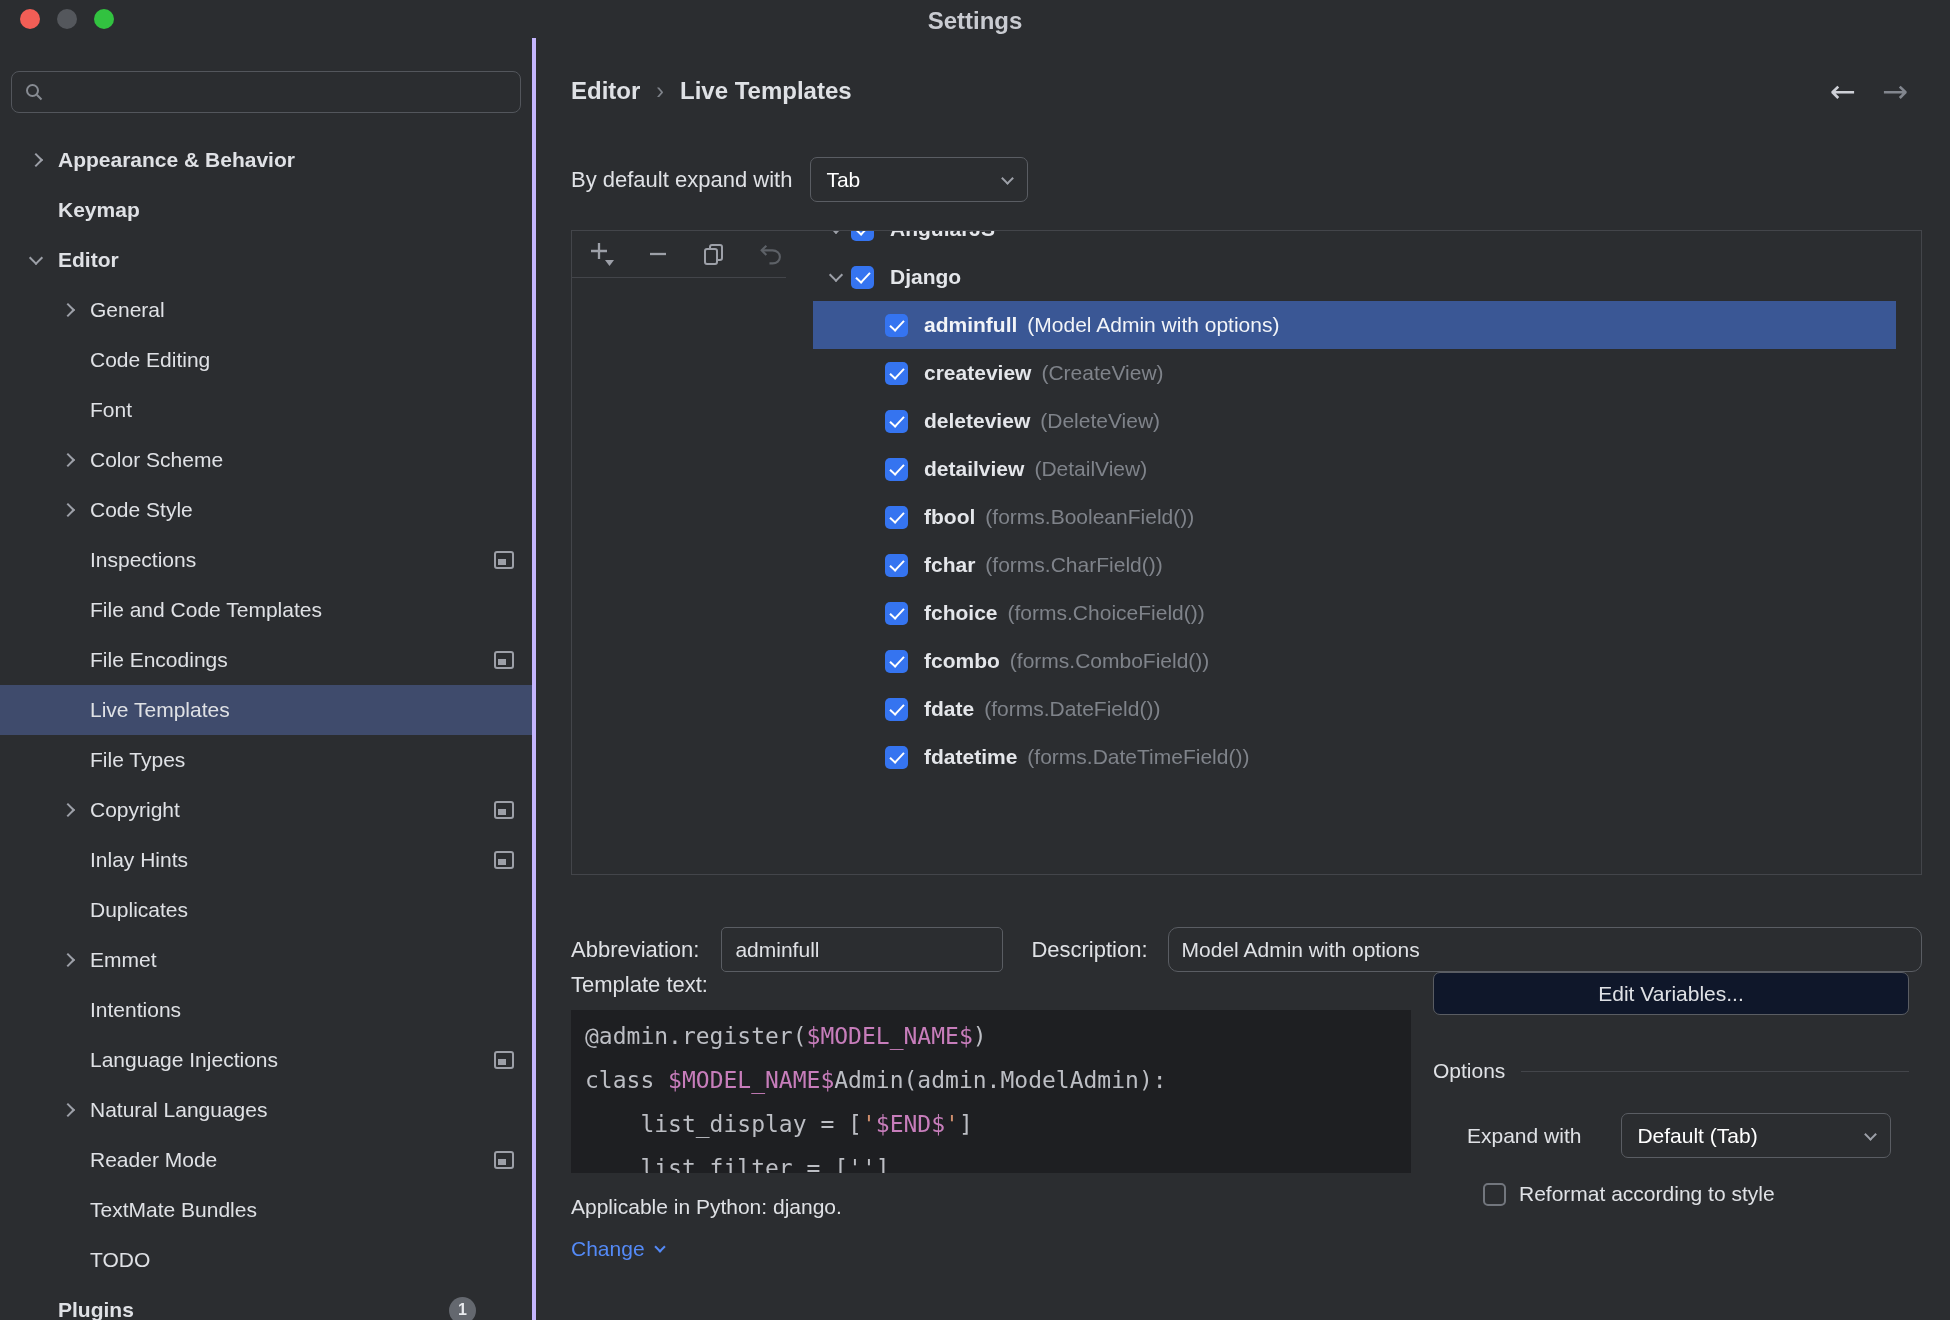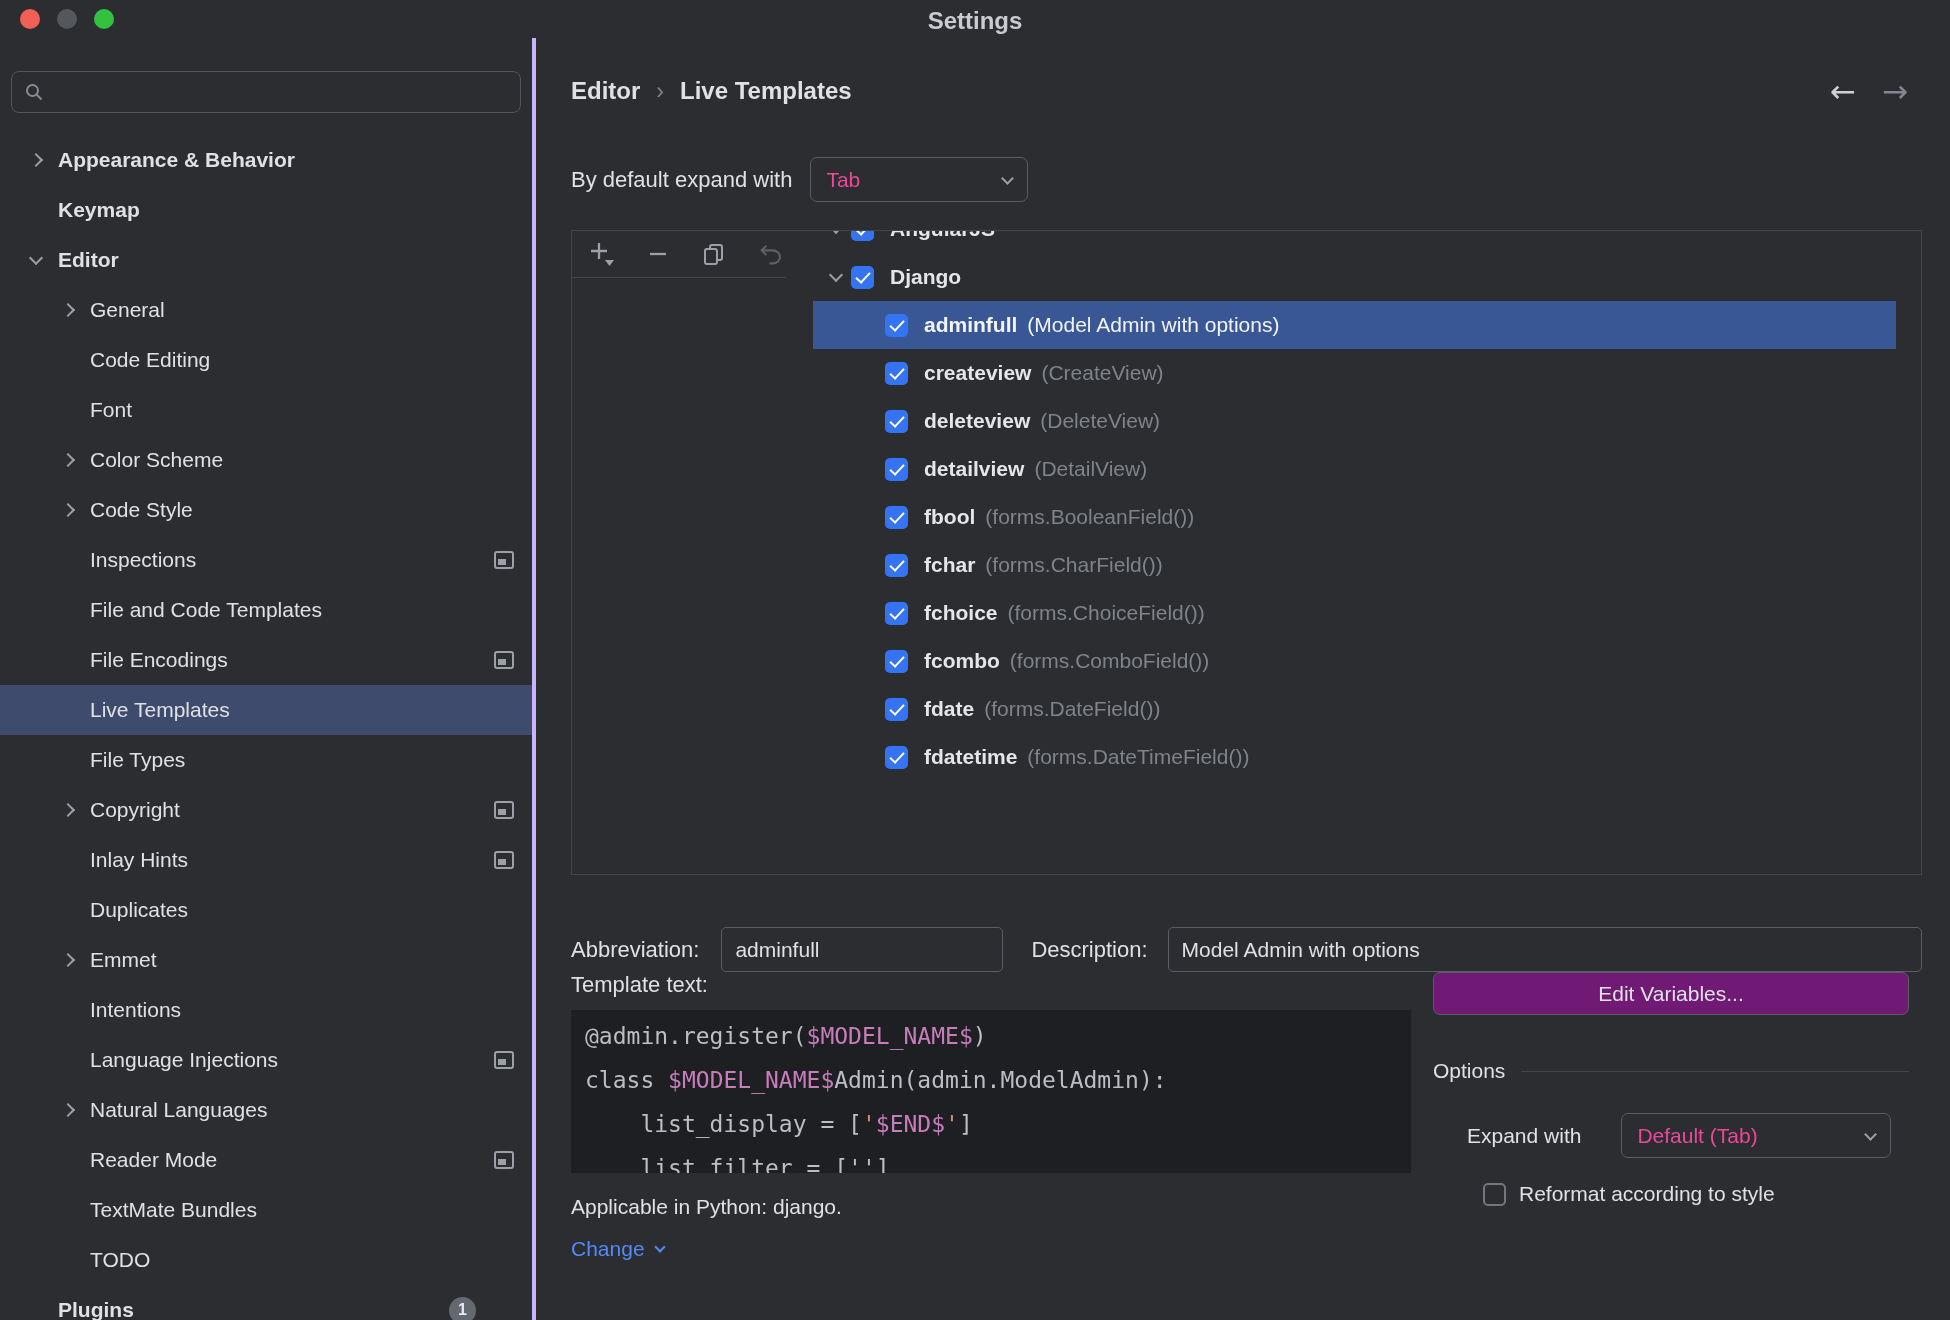--- a/index.html
+++ b/index.html
@@ -44,21 +44,21 @@
   .bc-row { margin-top:35px; display:flex; align-items:center; height:36px; }
   .bc { display:flex; gap:16px; align-items:center; font-size:24px; font-weight:700; color:#dfe1e5; }
   .bc-sep { color:#7f838a; font-weight:400; font-size:23px; }
   .nav-arrows { margin-left:auto; margin-right:14px; display:flex; gap:26px; font-size:31px;
                 font-family:"DejaVu Sans",sans-serif; line-height:1; }
   .arrow-back { color:#ced0d6; } .arrow-fwd { color:#82868e; }
 
   
   .expand-row { margin-top:48px; display:flex; align-items:center; gap:18px; font-size:22px; }
   .dropdown { height:45px; border:1px solid #5a5d63; border-radius:7px; background:#2b2d30;
-              display:flex; align-items:center; padding:0 15px; font-size:21px; color:#ec4899; }
+              display:flex; align-items:center; padding:0 15px; font-size:21px; color:#ffffff; }
   .dropdown .chev { margin-left:auto; width:9px; height:9px; margin-top:-3px; }
   .dd-tab { width:218px; }
 
   
   .list-container { margin-top:28px; height:645px; border:1px solid #43454a;
                     display:flex; flex-direction:row; overflow:hidden;text-align:right; }
   .toolbar { height:47px; flex:0 0 47px; border-bottom:1px solid #43454a;
              display:flex; align-items:center; gap:24px; padding-left:14px; }
   .tool { width:32px; height:32px; display:flex; align-items:center; justify-content:center; }
   .list-rows { flex:1; overflow:hidden; }
@@ -75,37 +75,37 @@
   .l-desc { font-size:21px; color:#7f838a; margin-left:10px; white-space:pre; }
   .l-row.selected .l-name, .l-row.selected .l-desc { color:#f2f4f8; }
 
   
   .fields-row { margin-top:52px; display:flex; align-items:center; font-size:22px; }
   .field-label { white-space:nowrap; }
   .input { height:45px; border:1px solid #5a5d63; border-radius:5px; background:#2b2d30; color:#dfe1e5;
            font-size:21px; padding:0 13px; font-family:"Liberation Sans",sans-serif; outline:none; }
   .abbr-input { width:282px; margin-left:22px; }
   .desc-label { margin-left:28px; }
-  .desc-input { flex:1; margin-left:20px; }
+  .desc-input { flex:1; margin-left:20px;border-radius:10px; }
 
   
   .bottom-row { display:flex; }
   .left-col { width:840px; flex:0 0 840px; }
   .tpl-label { font-size:22px; }
   .code-box { margin-top:12px; width:840px; height:163px; background:#1e1f22; padding:4px 0 0 14px; overflow:hidden; }
   .code-line { font-family:"DejaVu Sans Mono",monospace; font-size:23px; line-height:44px;
                white-space:pre; color:#bcbec4; }
   .seg-var { color:#c77dbb; }
   .seg-str { color:#cf8e6d; }
   .applicable { margin-top:22px; font-size:21px; }
   .change-row { margin-top:18px; display:flex; align-items:center; gap:11px; color:#548af7; font-size:21px; }
   .change-row .chev { width:8px; height:8px; border-color:#548af7; margin-top:-4px; }
 
   .right-col { flex:1; margin-left:22px; display:flex; flex-direction:column; }
-  .btn { height:43px; margin-right:13px; border:1px solid #5a5d63; border-radius:7px; background:#701a75;
+  .btn { height:43px; margin-right:13px; border:1px solid #5a5d63; border-radius:7px; background:#0f172a;
          color:#dfe1e5; font-size:21px; display:flex; align-items:center; justify-content:center; cursor:default; }
   .options-hdr { margin-top:44px; display:flex; align-items:center; font-size:21px; margin-right:13px; }
   .options-hdr .line { flex:1; height:1px; background:#43454a; margin-left:16px; }
   .ew-row { margin-top:30px; display:flex; align-items:center; padding:0 31px 0 34px; gap:40px; font-size:21px; }
   .dd-default { flex:1; }
   .reformat-row { margin-top:24px; display:flex; align-items:center; gap:13px; padding-left:50px; font-size:21px; }
   .cb-empty { width:23px; height:23px; flex:0 0 23px; border:2px solid #72767d; border-radius:5px; background:transparent; }
 </style>
 </head>
 <body>

